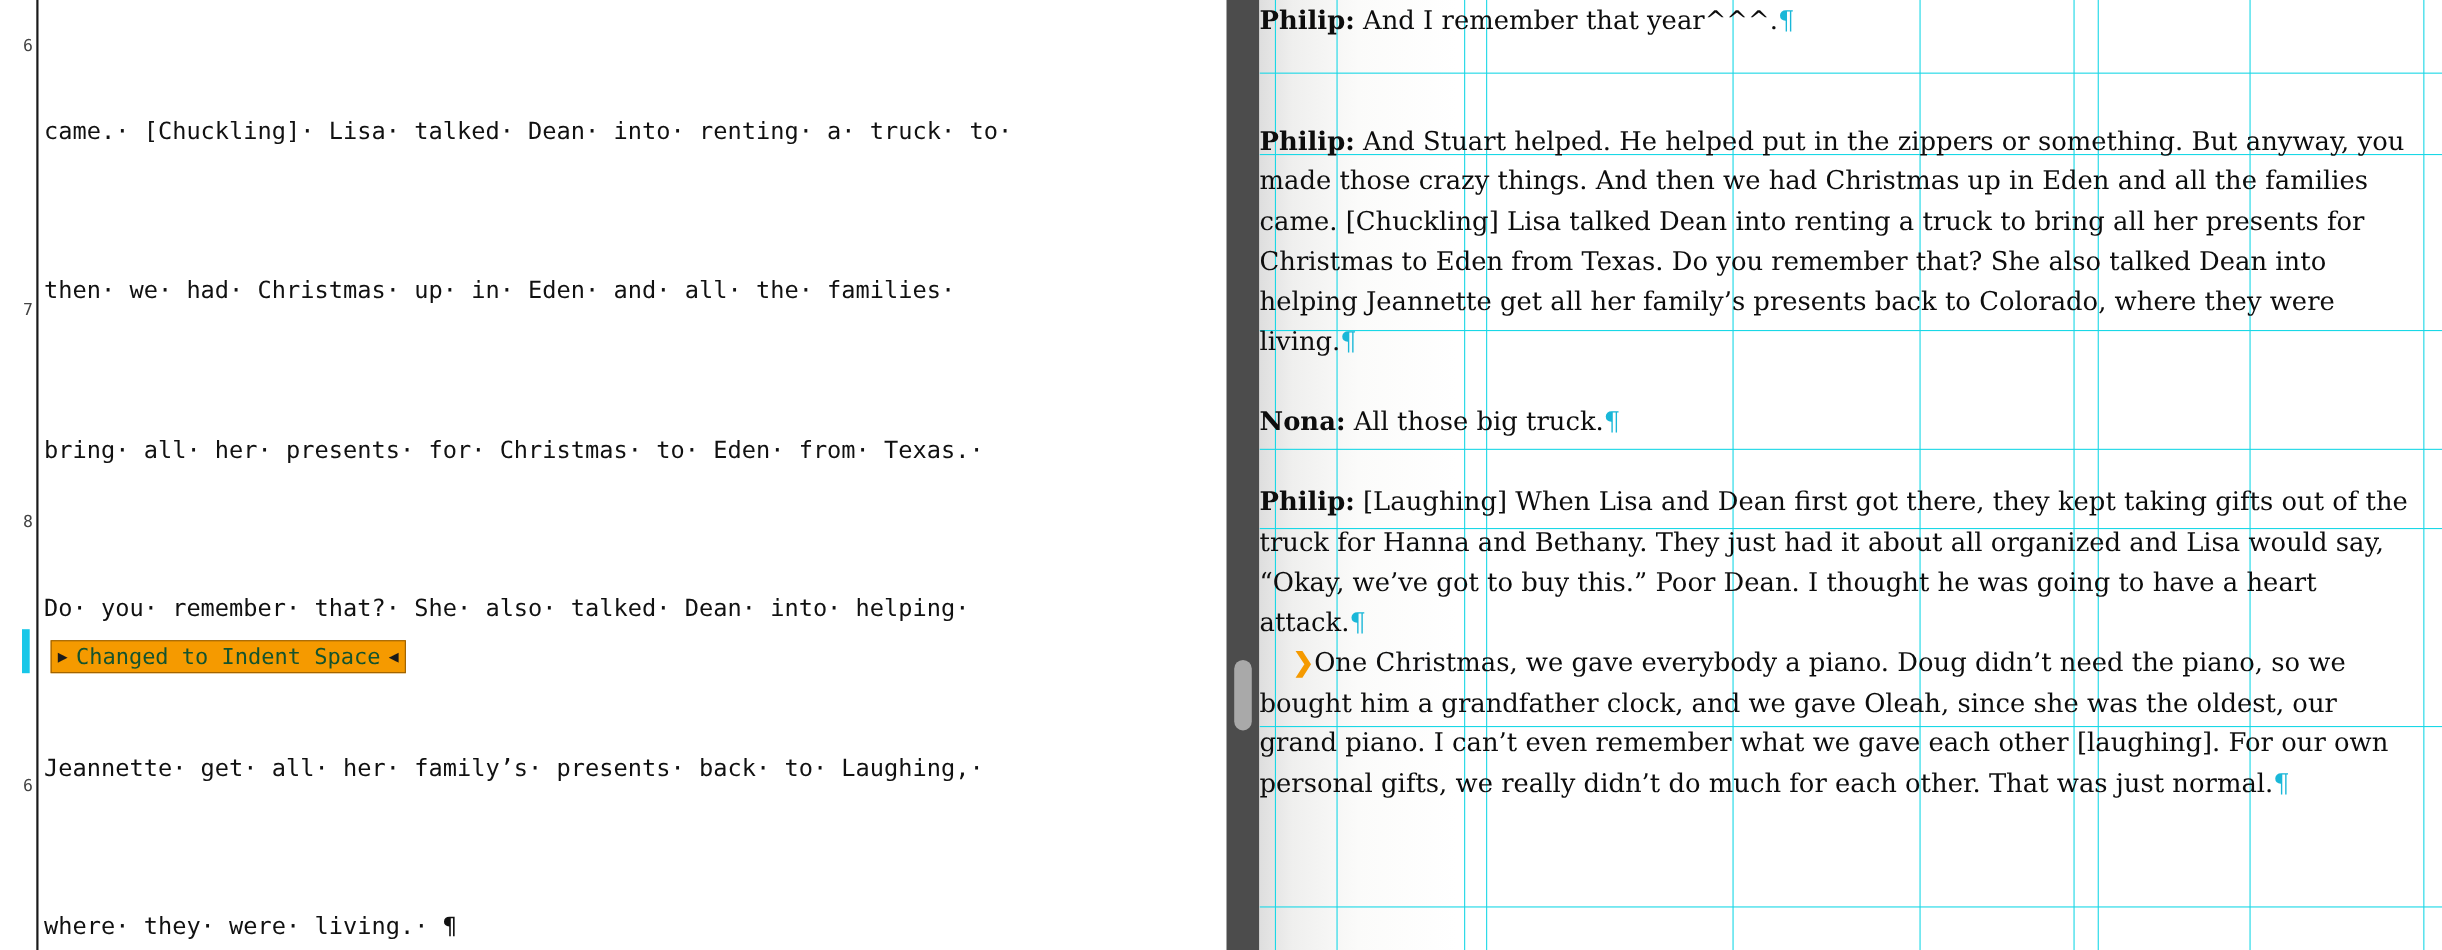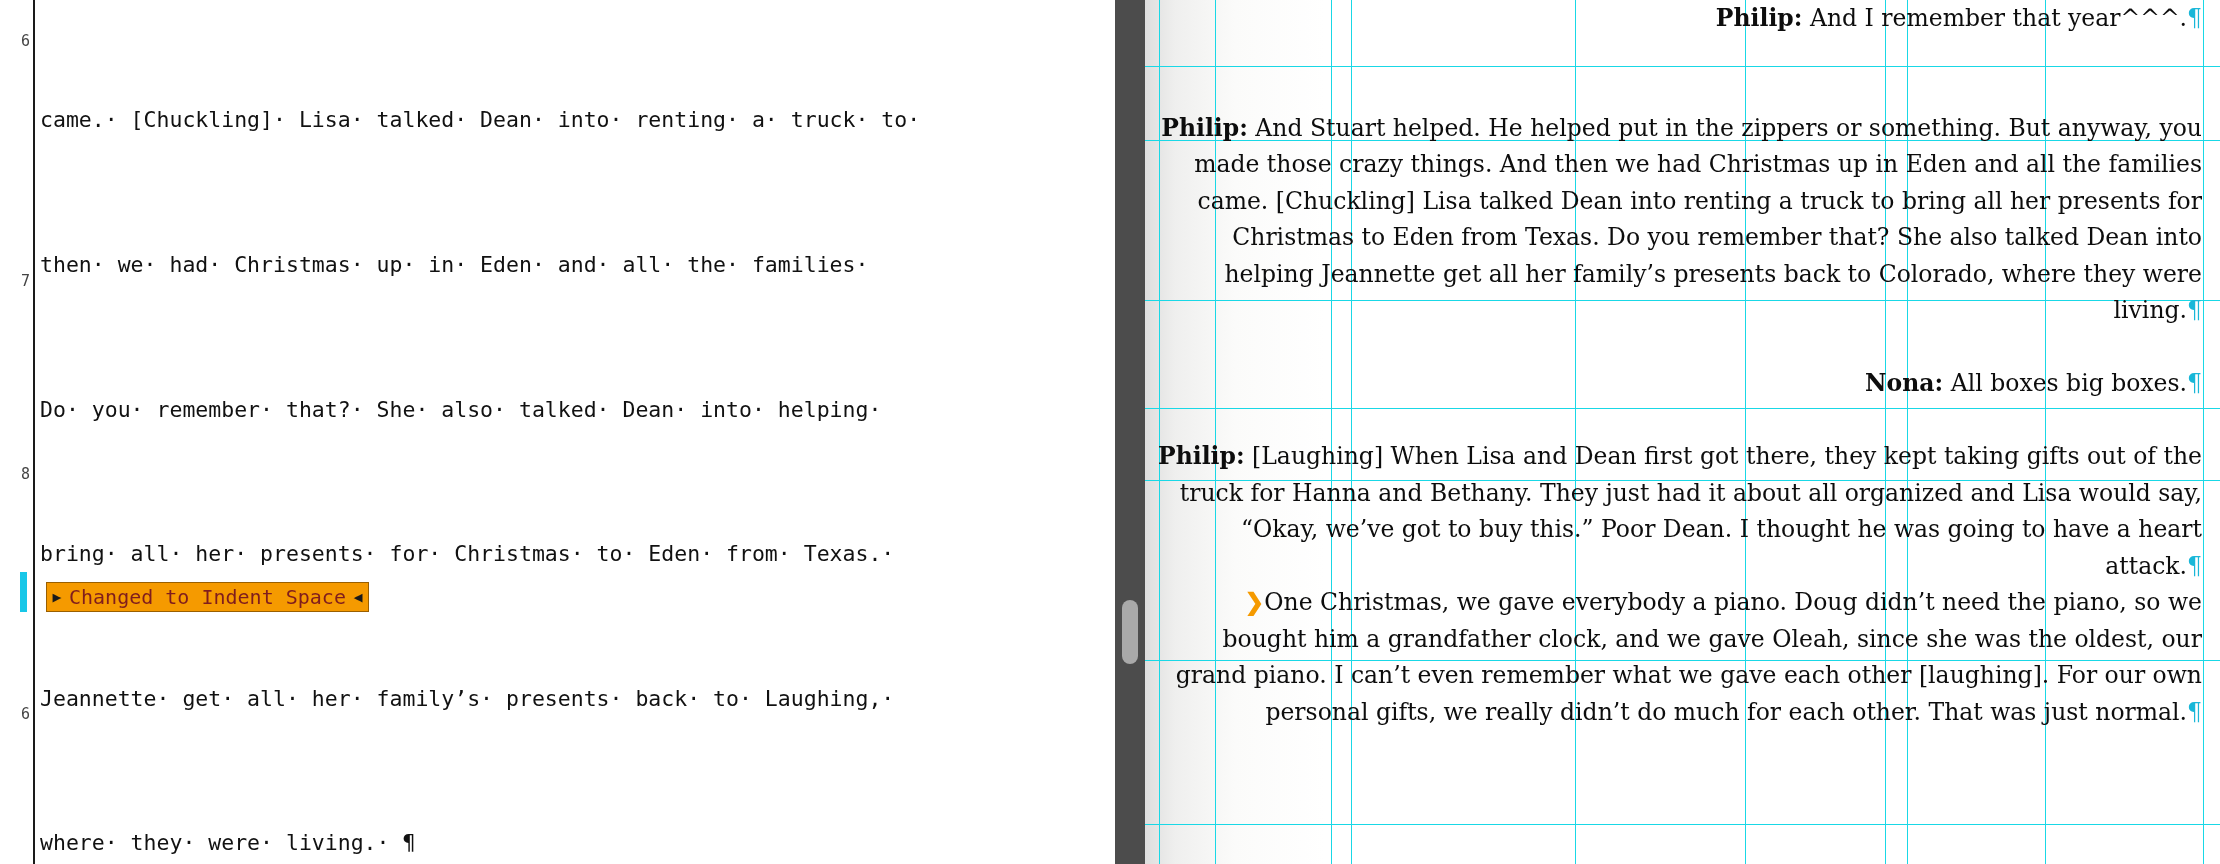--- a/index.html
+++ b/index.html
@@ -82,21 +82,21 @@
   }
   .indent-tag .arrow {
     display: inline-block;
     width: 16px;
     text-align: center;
     font-size: 15px;
     color: #1a1a1a;
   }
   .indent-tag .tag-label {
     padding: 0 4px;
-    color: #7f1d1d;
+    color: #14532d;
   }
 
   
   .divider {
     position: relative;
     width: 30px;
     height: 864px;
     background: #4c4c4c;
     flex: 0 0 30px;
   }
@@ -143,21 +143,20 @@
   .right-text {
     position: absolute;
     left: 0px;
     top: 0px;
     width: 1075px;
     padding: 0 18px 0 0;
     font-family: "DejaVu Serif", serif;
     font-size: 23.5px;
     line-height: 36.5px;
     color: #0d0d0d;
-    text-align: right;
   }
   .right-text p { margin: 0; }
   .right-text .spk {
     font-family: "DejaVu Serif", serif;
     font-weight: bold;
   }
   .pilcrow { color: #19b7d8; }
   .gap { height: 36.5px; }
   .indent-marker {
     color: #f59a00;
@@ -177,22 +176,22 @@
       <div class="ln" style="top:465px;">8</div>
       <div class="ln" style="top:705px;">6</div>
     </div>
     <div class="gutter-rule"></div>
 
     <div class="change-bar" style="top:572px; height:40px;"></div>
 
     <div class="left-text">
       <div class="line"><span>came.· [Chuckling]· Lisa· talked· Dean· into· renting· a· truck· to·</span></div>
       <div class="line">then· we· had· Christmas· up· in· Eden· and· all· the· families·</div>
+      <div class="line">bring· all· her· presents· for· Christmas· to· Eden· from· Texas.·</div>
       <div class="line">Do· you· remember· that?· She· also· talked· Dean· into· helping·</div>
-      <div class="line">bring· all· her· presents· for· Christmas· to· Eden· from· Texas.·</div>
       <div class="line">Jeannette· get· all· her· family’s· presents· back· to· Laughing,·</div>
       <div class="line">where· they· were· living.· ¶</div>
       
       
       
       
       
       
       
       
@@ -240,21 +239,21 @@
       <p>
         <span class="spk">Philip:</span><span> And I remember that year^^^.</span><span class="pilcrow">¶</span>
       </p>
       <div class="gap"></div>
       <div class="gap"></div>
       <p>
         <span class="spk">Philip:</span><span> And Stuart helped. He helped put in the zippers or something. But anyway, you made those crazy things. And then we had Christmas up in Eden and all the families came. [Chuckling] Lisa talked Dean into renting a truck to bring all her presents for Christmas to Eden from Texas. Do you remember that? She also talked Dean into helping Jeannette get all her family’s presents back to Colorado, where they were living.</span><span class="pilcrow">¶</span>
       </p>
       <div class="gap"></div>
       <p>
-        <span class="spk">Nona:</span><span> All boxes big boxes.</span><span class="pilcrow">¶</span>
+        <span class="spk">Nona:</span><span> All those big truck.</span><span class="pilcrow">¶</span>
       </p>
       <div class="gap"></div>
       <p>
         <span class="spk">Philip:</span><span> [Laughing] When Lisa and Dean first got there, they kept taking gifts out of the truck for Hanna and Bethany. They just had it about all organized and Lisa would say, “Okay, we’ve got to buy this.” Poor Dean. I thought he was going to have a heart attack.</span><span class="pilcrow">¶</span>
       </p>
       <p>
         <span style="display:inline-block;width:30px;"></span><span class="indent-marker">❯</span><span>One Christmas, we gave everybody a piano. Doug didn’t need the piano, so we bought him a grandfather clock, and we gave Oleah, since she was the oldest, our grand piano. I can’t even remember what we gave each other [laughing]. For our own personal gifts, we really didn’t do much for each other. That was just normal.</span><span class="pilcrow">¶</span>
       </p>
     </div>
   </div>

